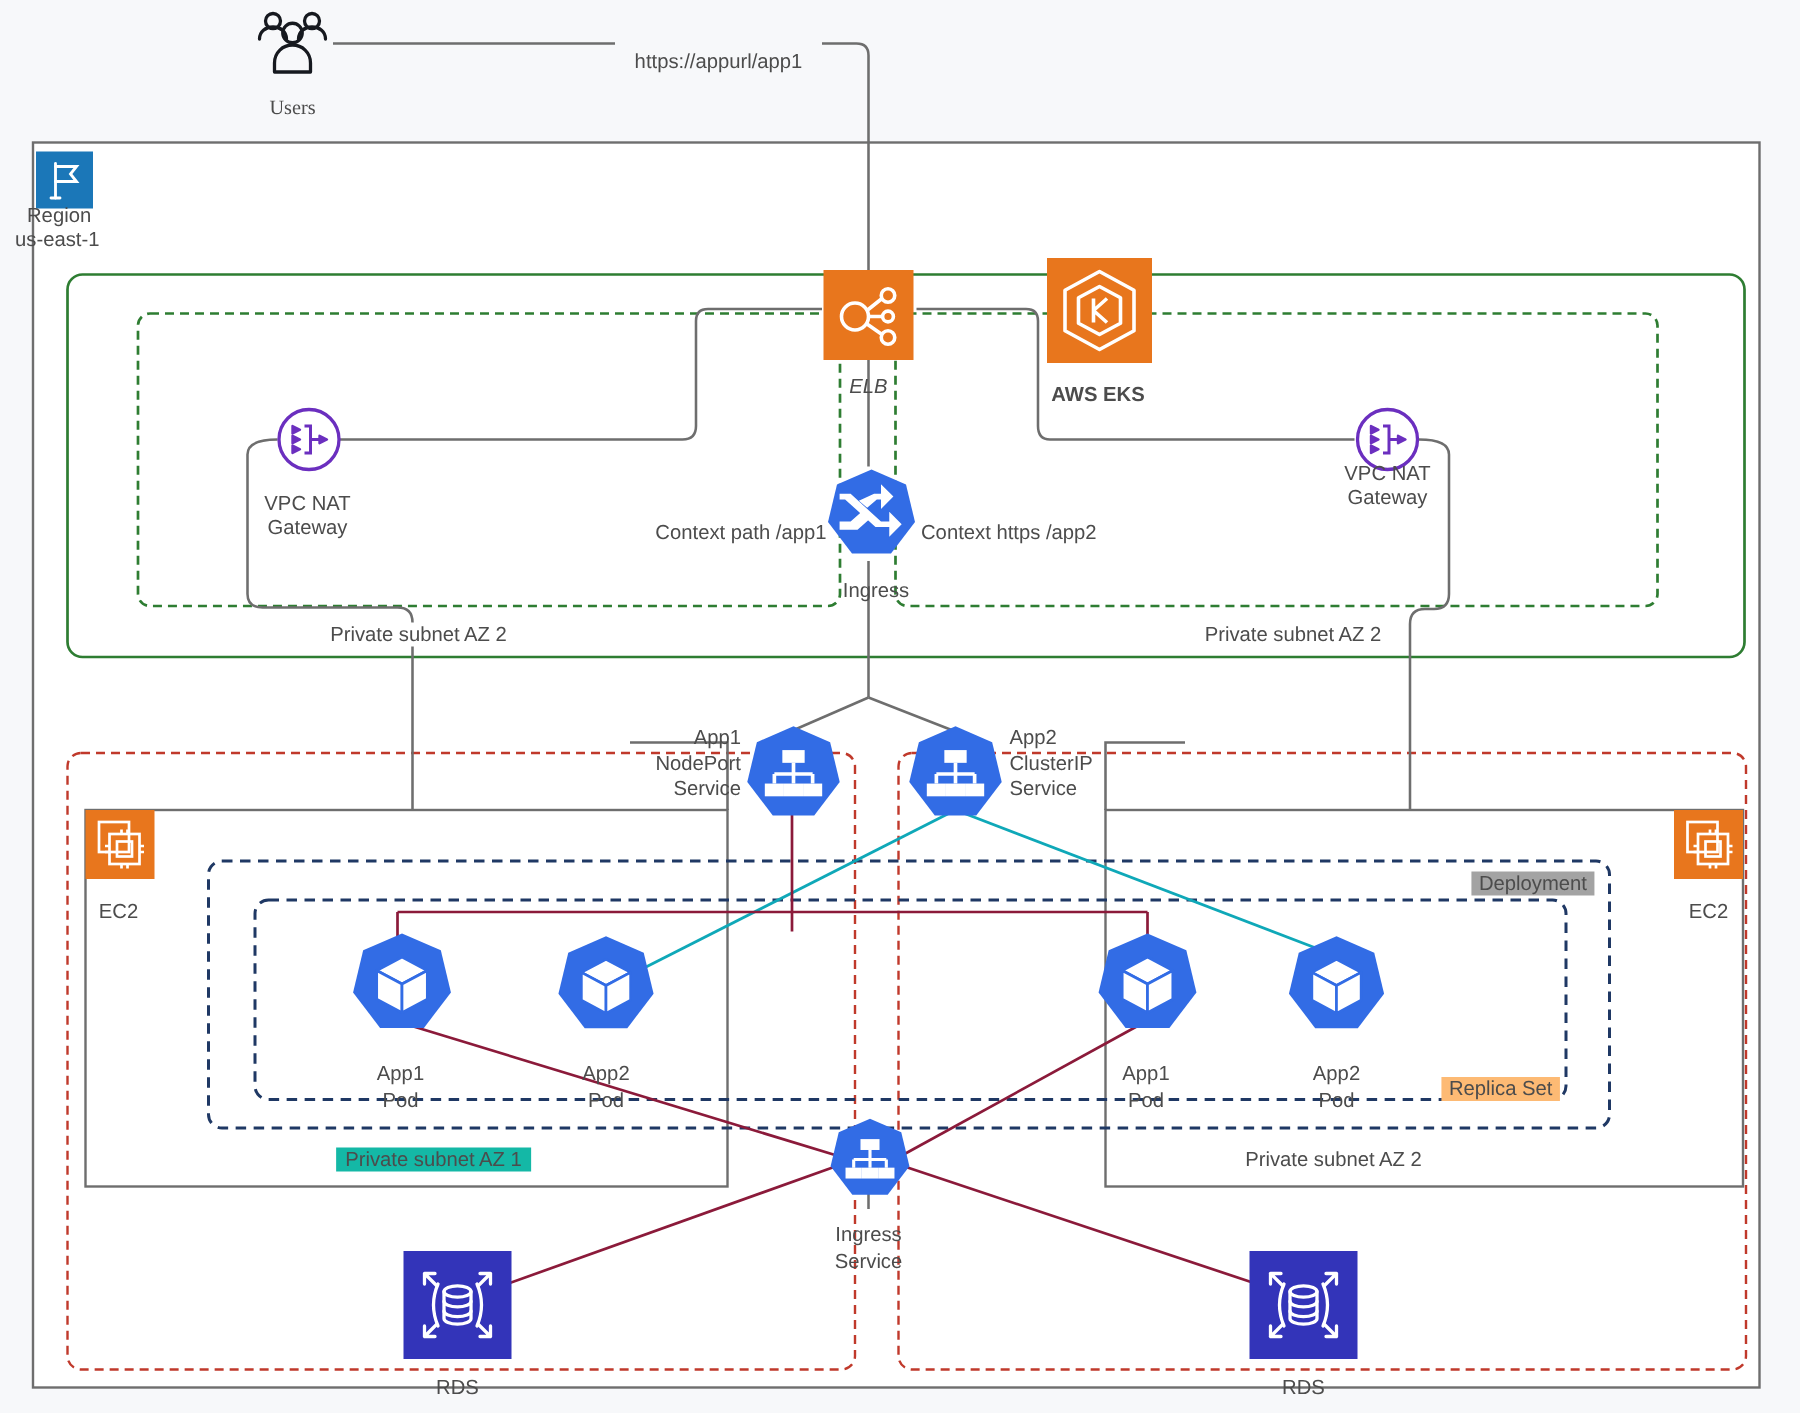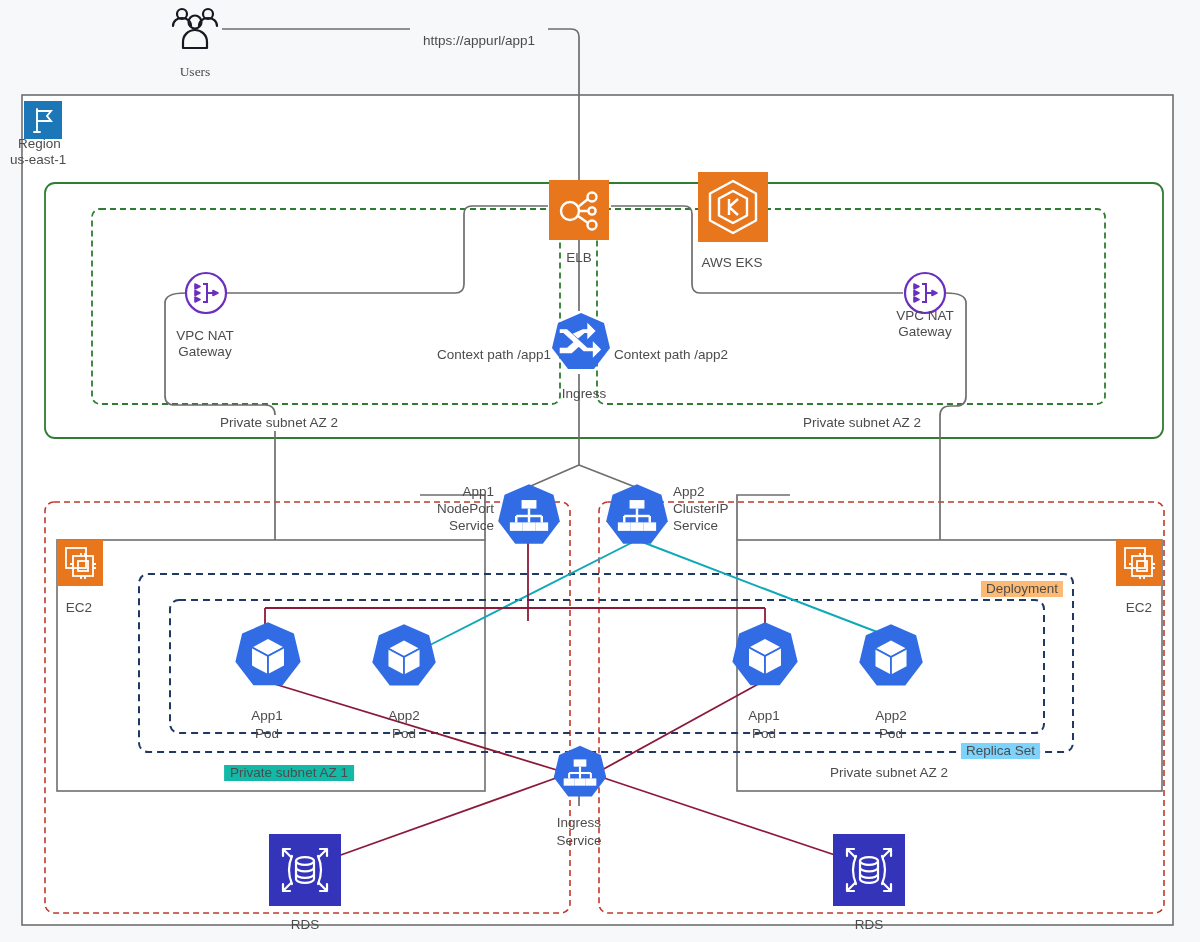--- a/index.html
+++ b/index.html
@@ -292,47 +292,47 @@
       </g>
     </svg>
   </div>
 
   <div class="lbl c" style="left:195px;top:64px;font-family:Liberation Serif, serif;">Users</div>
   <div class="lbl c" style="left:479px;top:21px;background:#f7f8fa;padding:0 5px;margin-top:12px;">https://appurl/app1</div>
 
   <div class="lbl" style="left:18px;top:136px;">Region</div>
   <div class="lbl" style="left:10px;top:152px;">us-east-1</div>
 
-  <div class="lbl c" style="left:579px;top:250px;">ELB</div>
-  <div class="lbl c" style="left:732px;top:255px;">AWS EKS</div>
+  <div class="lbl c" style="left:579px;top:250px;font-style:italic;">ELB</div>
+  <div class="lbl c" style="left:732px;top:255px;font-weight:bold;">AWS EKS</div>
 
   <div class="lbl c" style="left:205px;top:328px;">VPC NAT
 Gateway</div>
   <div class="lbl c" style="left:925px;top:308px;">VPC NAT
 Gateway</div>
 
   <div class="lbl r" style="left:551px;top:347px;">Context path /app1</div>
-  <div class="lbl" style="left:614px;top:347px;">Context path /app2</div>
+  <div class="lbl" style="left:614px;top:347px;">Context https /app2</div>
   <div class="lbl c" style="left:584px;top:386px;">Ingress</div>
 
   <div class="lbl c" style="left:279px;top:415px;background:#ffffff;padding:0 6px;">Private subnet AZ 2</div>
   <div class="lbl c" style="left:862px;top:415px;background:#ffffff;padding:0 6px;">Private subnet AZ 2</div>
 
   <div class="lbl r" style="left:494px;top:483px;line-height:17px;">App1
 NodePort
 Service</div>
   <div class="lbl" style="left:673px;top:483px;line-height:17px;">App2
 ClusterIP
 Service</div>
 
   <div class="lbl c" style="left:79px;top:600px;">EC2</div>
   <div class="lbl c" style="left:1139px;top:600px;">EC2</div>
 
-  <div class="lbl r" style="left:1063px;top:581px;background:#fdba74;padding:0 5px;">Deployment</div>
-  <div class="lbl r" style="left:1040px;top:743px;background:#7dd3fc;padding:0 5px;">Replica Set</div>
+  <div class="lbl r" style="left:1063px;top:581px;background:#a3a3a3;padding:0 5px;">Deployment</div>
+  <div class="lbl r" style="left:1040px;top:718px;background:#fdba74;padding:0 5px;">Replica Set</div>
 
   <div class="lbl c" style="left:267px;top:707px;line-height:18px;">App1
 Pod</div>
   <div class="lbl c" style="left:404px;top:707px;line-height:18px;">App2
 Pod</div>
   <div class="lbl c" style="left:764px;top:707px;line-height:18px;">App1
 Pod</div>
   <div class="lbl c" style="left:891px;top:707px;line-height:18px;">App2
 Pod</div>
 

